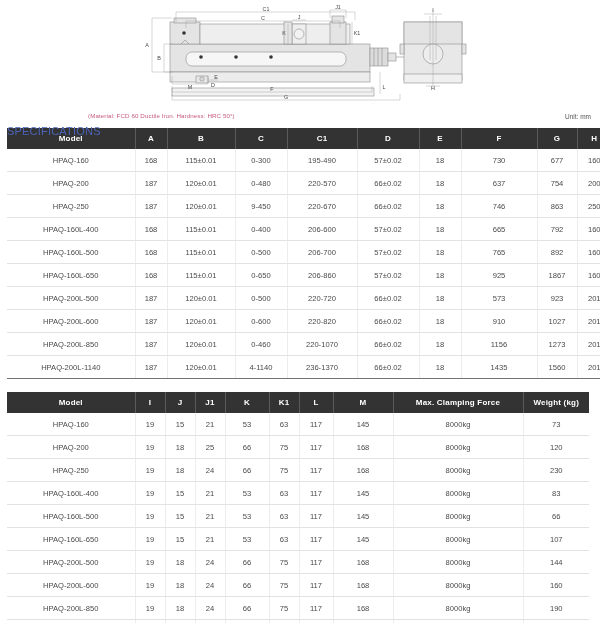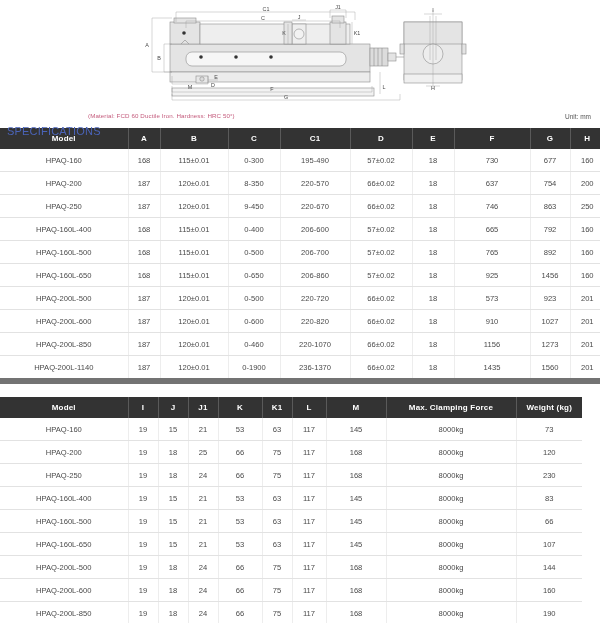--- a/index.html
+++ b/index.html
@@ -51,21 +51,21 @@
     position: absolute;
     right: 9px;
     top: 4.5px;
     font-size: 6.5px;
     color: #555;
     white-space: nowrap;
   }
 
   
   .tbl-wrap {
-    padding: 0 0;
+    padding: 0 7px;
     box-sizing: border-box;
     width: 600px;
   }
   table.spec {
     border-collapse: collapse;
     width: 582px;
     table-layout: fixed;
   }
   table.spec th {
     background: #333333;
@@ -85,21 +85,21 @@
   table.spec td {
     font-size: 7.6px;
     height: 20px;
     text-align: center;
     vertical-align: middle;
     color: #4a4a4a;
     border-bottom: 1px solid #e2e2e2;
     border-right: 1px solid #ededed;
     background: #ffffff;
   }
-  table.spec tr:last-child td { border-bottom: 6px solid #737373; }
+  table.spec tr:last-child td { border-bottom: 1px solid #737373; }
   table.spec td:last-child { border-right: none; }
   table.spec td:first-child { border-left: none; }
 
   .tbl-gap { height: 13px; }
 </style>
 </head>
 <body>
 
 <div class="drawing-area">
   <svg class="drawing-svg" width="600" height="108" viewBox="0 0 600 108">
@@ -268,21 +268,21 @@
           <td>57±0.02</td>
           <td>18</td>
           <td>730</td>
           <td>677</td>
           <td>160</td>
         </tr>
         <tr>
           <td>HPAQ-200</td>
           <td>187</td>
           <td>120±0.01</td>
-          <td>8-350</td>
+          <td>0-480</td>
           <td>220-570</td>
           <td>66±0.02</td>
           <td>18</td>
           <td>637</td>
           <td>754</td>
           <td>200</td>
         </tr>
         <tr>
           <td>HPAQ-250</td>
           <td>187</td>
@@ -321,21 +321,21 @@
         </tr>
         <tr>
           <td>HPAQ-160L-650</td>
           <td>168</td>
           <td>115±0.01</td>
           <td>0-650</td>
           <td>206-860</td>
           <td>57±0.02</td>
           <td>18</td>
           <td>925</td>
-          <td>1456</td>
+          <td>1867</td>
           <td>160</td>
         </tr>
         <tr>
           <td>HPAQ-200L-500</td>
           <td>187</td>
           <td>120±0.01</td>
           <td>0-500</td>
           <td>220-720</td>
           <td>66±0.02</td>
           <td>18</td>
@@ -364,21 +364,21 @@
           <td>66±0.02</td>
           <td>18</td>
           <td>1156</td>
           <td>1273</td>
           <td>201</td>
         </tr>
         <tr>
           <td>HPAQ-200L-1140</td>
           <td>187</td>
           <td>120±0.01</td>
-          <td>0-1900</td>
+          <td>4-1140</td>
           <td>236-1370</td>
           <td>66±0.02</td>
           <td>18</td>
           <td>1435</td>
           <td>1560</td>
           <td>201</td>
         </tr>
       </tbody>
   </table>
 </div>

